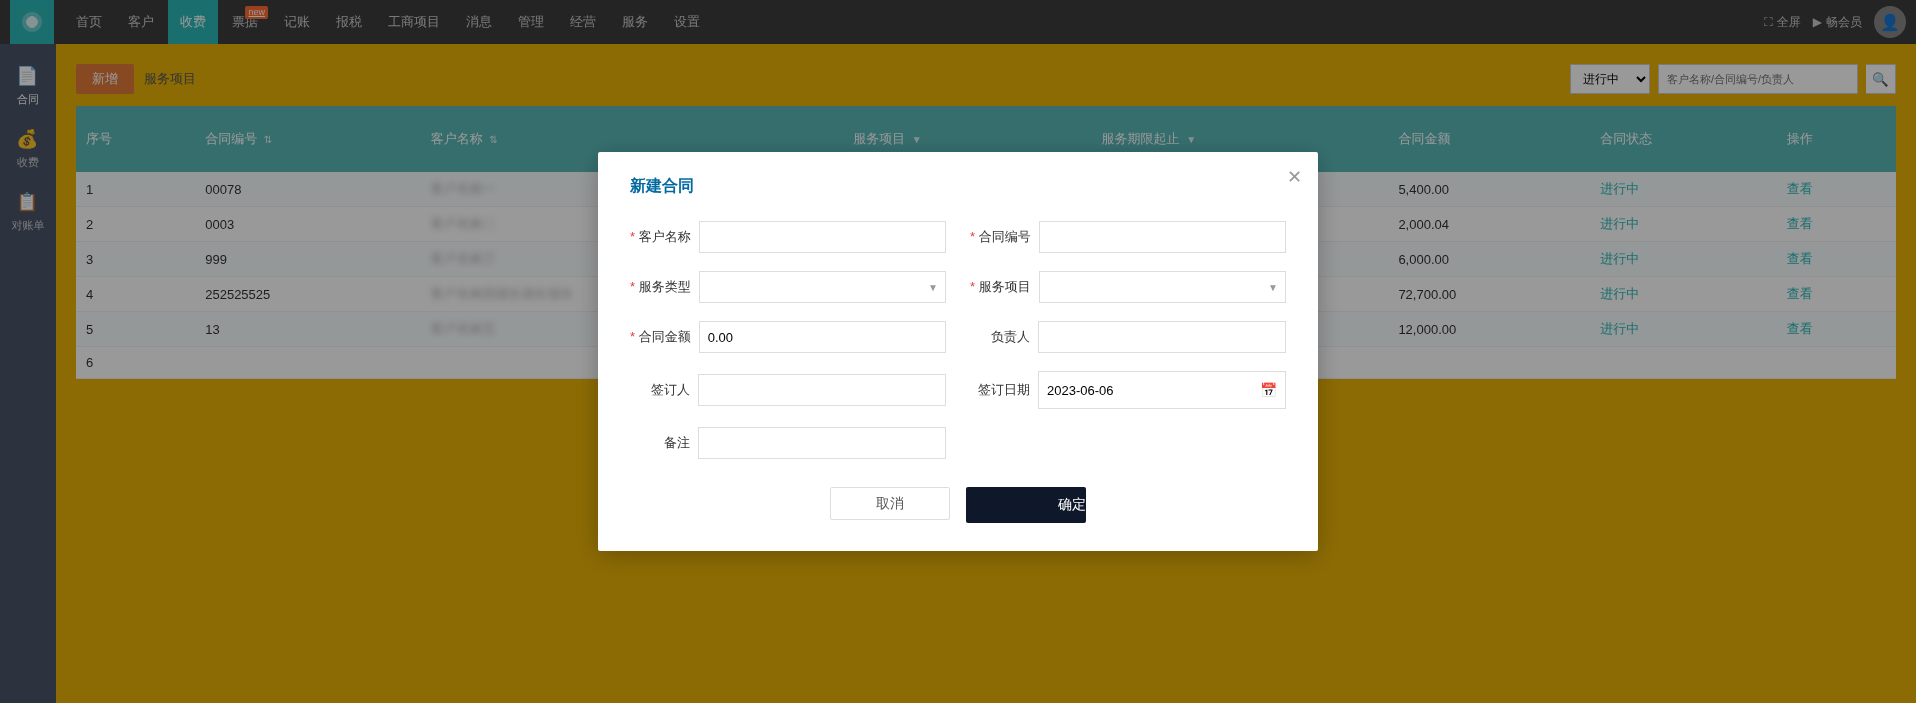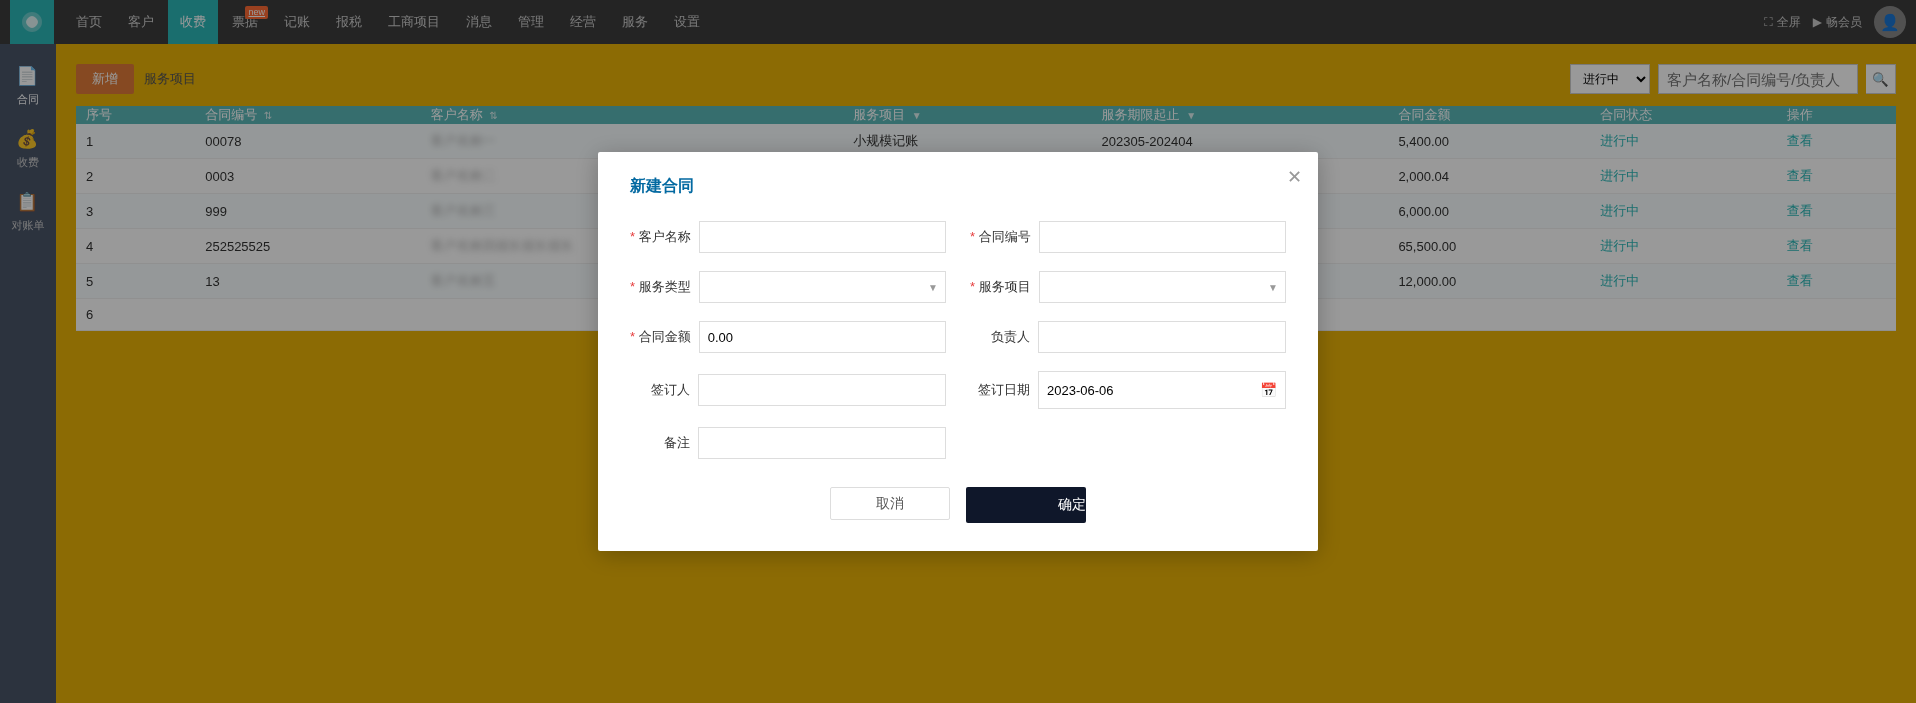--- a/index.html
+++ b/index.html
@@ -161,21 +161,21 @@
       padding: 0 8px;
       font-size: 12px;
       background: #fff;
       cursor: pointer;
       min-width: 80px;
     }
     .search-input {
       height: 30px;
       border: 1px solid #ccc;
       padding: 0 8px;
-      font-size: 15px;
+      font-size: 11px;
       width: 200px;
     }
     .search-btn {
       width: 30px;
       height: 30px;
       background: #fff;
       border: 1px solid #ccc;
       border-left: none;
       cursor: pointer;
       display: flex;
@@ -187,21 +187,21 @@
     .data-table {
       width: 100%;
       border-collapse: collapse;
       background: #fff;
     }
     .data-table thead tr {
       background: #5bb8b8;
       color: #fff;
     }
     .data-table thead th {
-      padding: 0 10px;
+      padding: 24px 10px;
       text-align: left;
       font-weight: normal;
       font-size: 13px;
       white-space: nowrap;
     }
     .data-table thead th.sortable {
       cursor: pointer;
     }
     .data-table tbody tr {
       border-bottom: 1px solid #f0f0f0;
@@ -485,21 +485,21 @@
         <td>6,000.00</td>
         <td><span class="status-badge">进行中</span></td>
         <td><span class="td-link">查看</span></td>
       </tr>
       <tr>
         <td>4</td>
         <td>252525525</td>
         <td><span class="td-blurred">客户名称四很长很长很长</span></td>
         <td>一般纳税人...</td>
         <td>201807-202403</td>
-        <td>65,500.00</td>
+        <td>72,700.00</td>
         <td><span class="status-badge">进行中</span></td>
         <td><span class="td-link">查看</span></td>
       </tr>
       <tr>
         <td>5</td>
         <td>13</td>
         <td><span class="td-blurred">客户名称五</span></td>
         <td>小规模记账</td>
         <td>202303-202402</td>
         <td>12,000.00</td>

